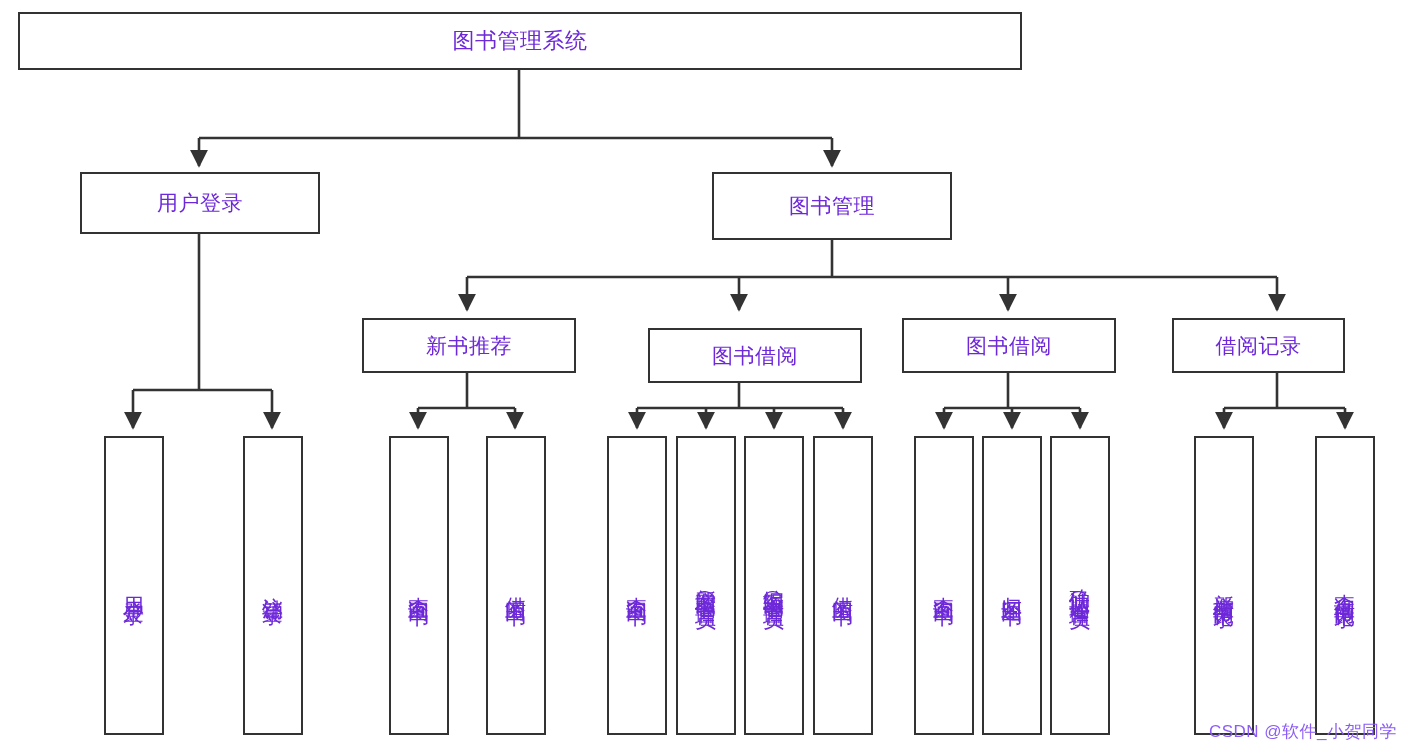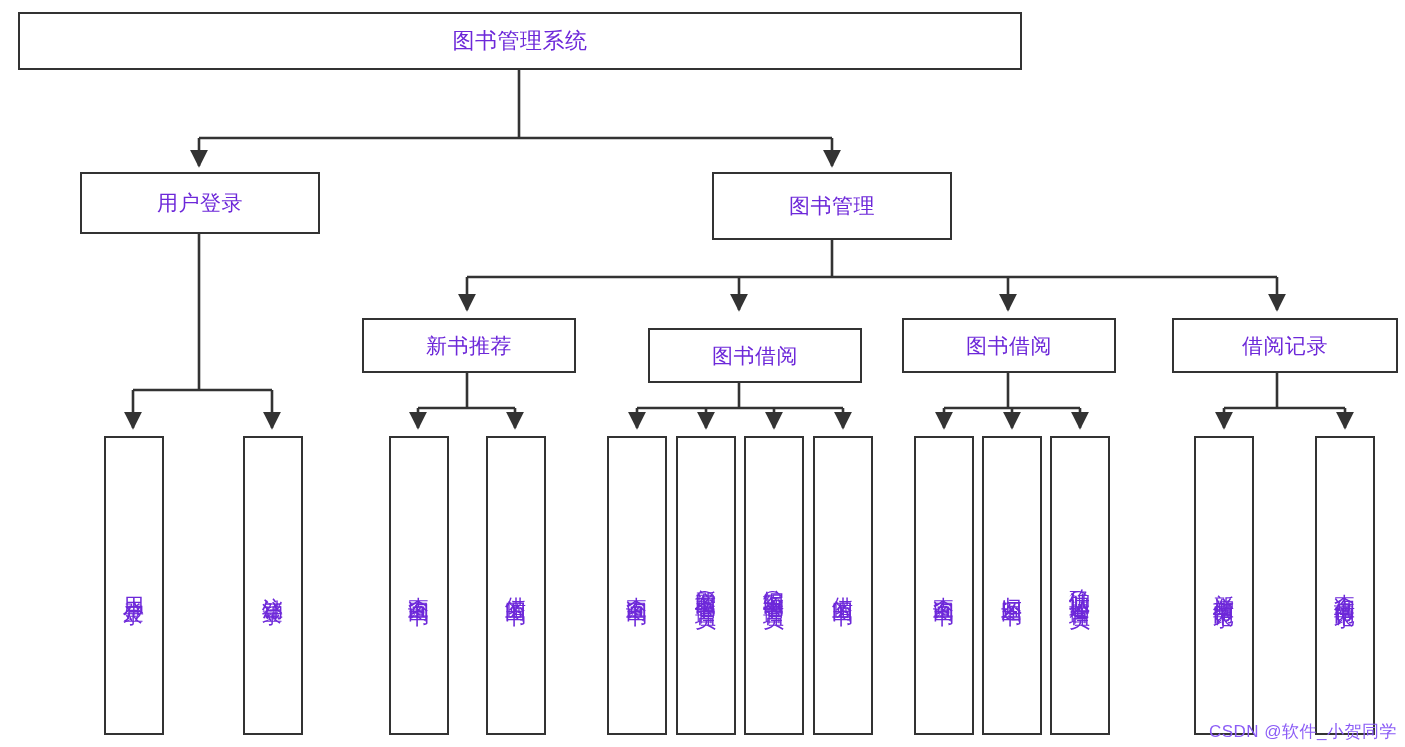--- a/index.html
+++ b/index.html
@@ -146,21 +146,21 @@
   </div>
 
   <div class="node h" style="left:632px; top:328px; width:214px; height:55px;margin-left:16px;">
     <span class="label">图书借阅</span>
   </div>
 
   <div class="node h" style="left:902px; top:318px; width:214px; height:55px;">
     <span class="label">图书借阅</span>
   </div>
 
-  <div class="node h" style="left:1172px; top:318px; width:226px; height:55px;">
+  <div class="node h" style="left:1172px; top:318px; width:173px; height:55px;">
     <span class="label">借阅记录</span>
   </div>
 
   <div class="node v" style="left:104px; top:436px; width:60px; height:299px;">
     <span class="label">用户登录</span>
   </div>
   <div class="node v" style="left:243px; top:436px; width:60px; height:299px;">
     <span class="label">注销登录</span>
   </div>
 

